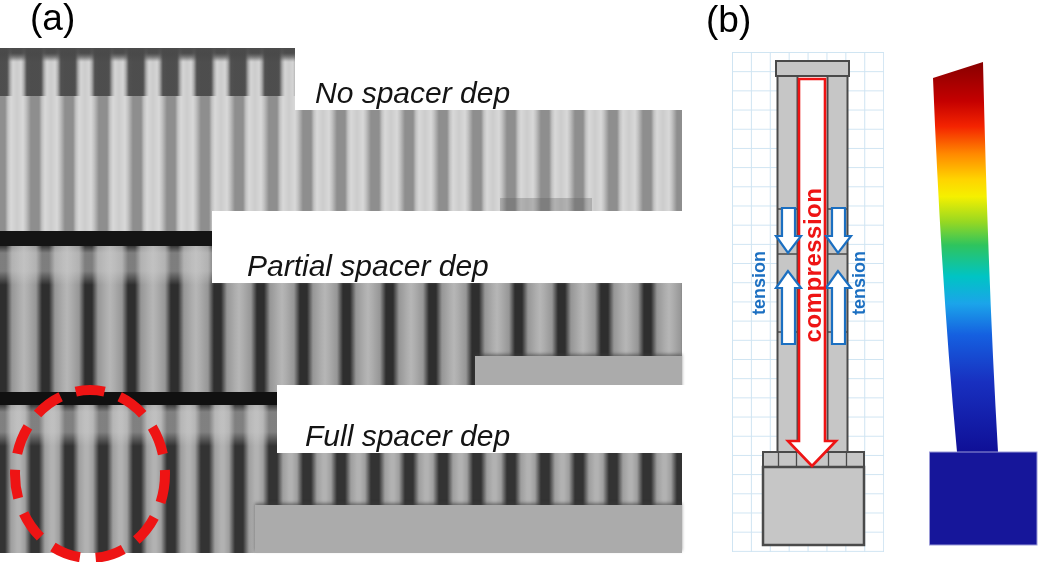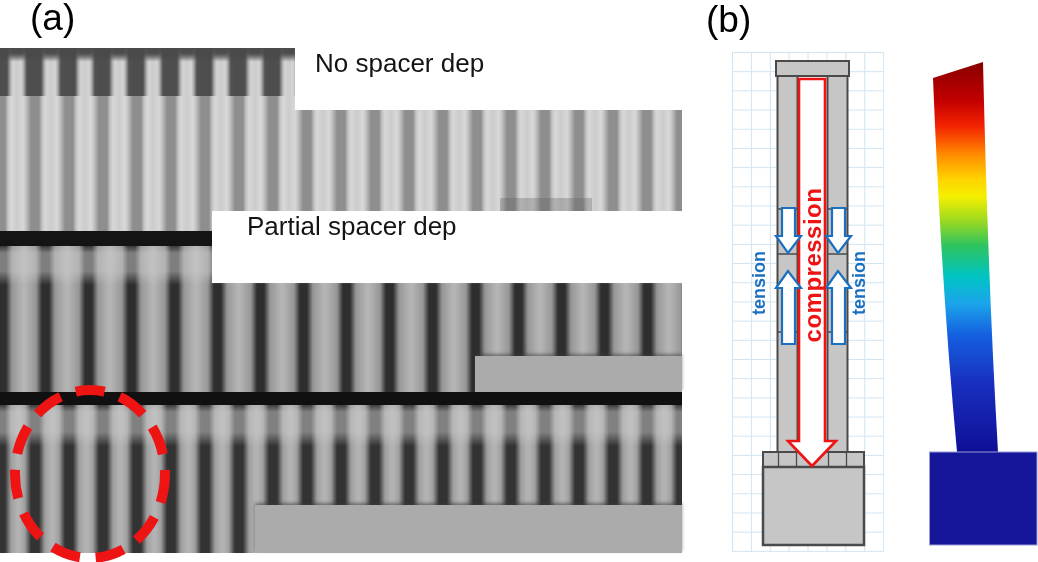--- a/index.html
+++ b/index.html
@@ -33,21 +33,21 @@
     background:
       linear-gradient(180deg,#101010 0 13px, rgba(0,0,0,0) 13px),
       linear-gradient(180deg, rgba(0,0,0,0) 12px, rgba(205,205,205,.50) 20px 40px, rgba(0,0,0,0) 54px),
       repeating-linear-gradient(90deg,#333 0 5px,#9e9e9e 11px,#b2b2b2 17px,#b2b2b2 20px,#9e9e9e 25px,#333 31px 34px);
   }
   .substrate{position:absolute;background:#ababab;box-shadow:0 -2px 3px rgba(60,60,60,.55);}
   #sub2{left:475px;top:125px;width:207px;height:36px;}
   #sub3{left:255px;top:113px;width:427px;height:48px;}
 
   
-  .cap{position:absolute;background:#fff;display:flex;align-items:flex-start;color:#141414;font-size:26px;}
+  .cap{position:absolute;background:#fff;display:flex;align-items:flex-end;color:#141414;font-size:30px;font-style:italic;}
   #cap1{left:295px;top:48px;width:387px;height:62px;padding-left:20px;}
   #cap2{left:212px;top:211px;width:470px;height:72px;padding-left:35px;}
   #cap3{left:277px;top:385px;width:405px;height:68px;padding-left:28px;}
 
   .overlay-svg{position:absolute;}
 
   
   #schematic{position:absolute;left:732px;top:52px;width:152px;height:500px;
     background-color:#fff;
     background-image:linear-gradient(to right,#cfe4f2 1px,transparent 1px),linear-gradient(to bottom,#cfe4f2 1px,transparent 1px);
@@ -73,20 +73,23 @@
 
   <div class="sem" id="sem3">
     <div class="substrate" id="sub3"></div>
   </div>
 
   <div class="cap" id="cap1">
     <span>No spacer dep</span>
   </div>
   <div class="cap" id="cap2">
     <span>Partial spacer dep</span>
+  </div>
+  <div class="cap" id="cap3">
+    <span>Full spacer dep</span>
   </div>
 
   <svg class="overlay-svg" style="left:0;top:380px" width="180" height="182" viewBox="0 380 180 182">
     <ellipse cx="90" cy="474" rx="75" ry="84" fill="none" stroke="#ee1414" stroke-width="10" stroke-dasharray="29 16"></ellipse>
   </svg>
 
   <div class="panel-label" id="label-b">(b)</div>
 
   <div id="schematic">
     <svg width="152" height="500" viewBox="732 52 152 500">

